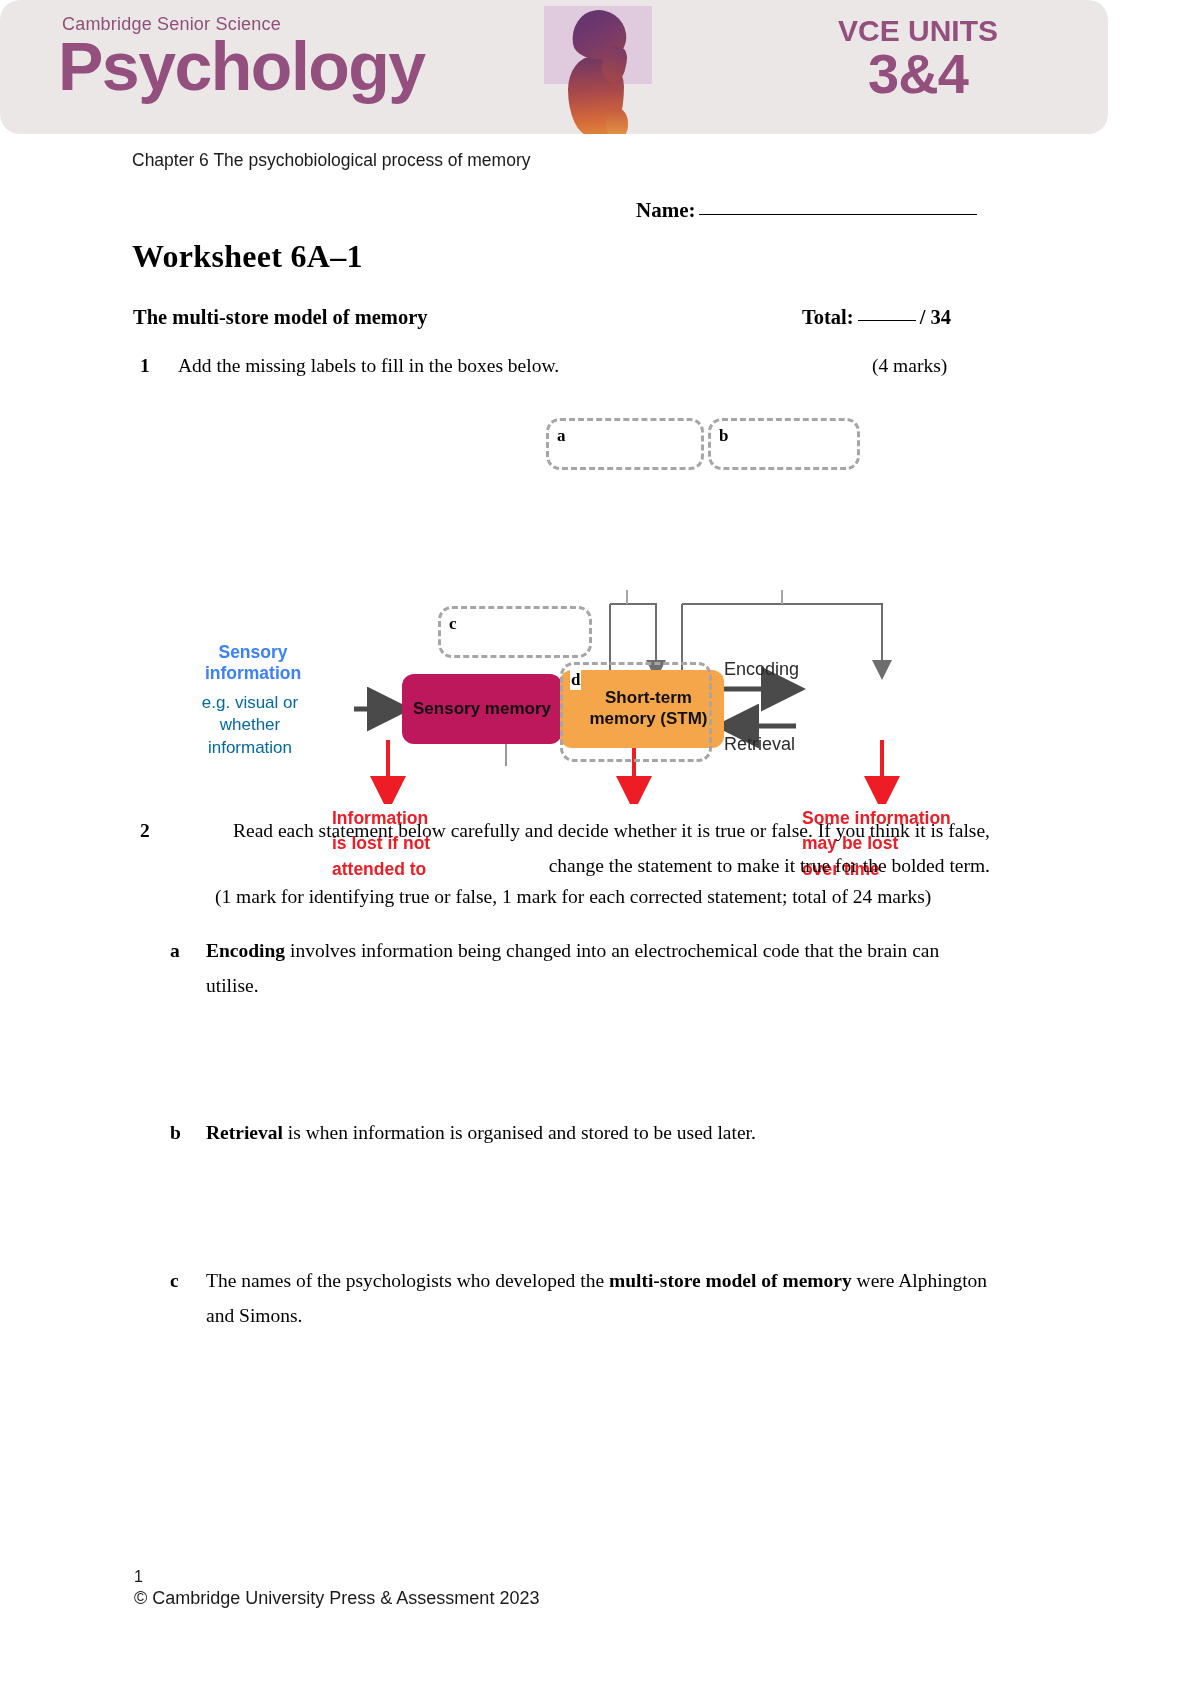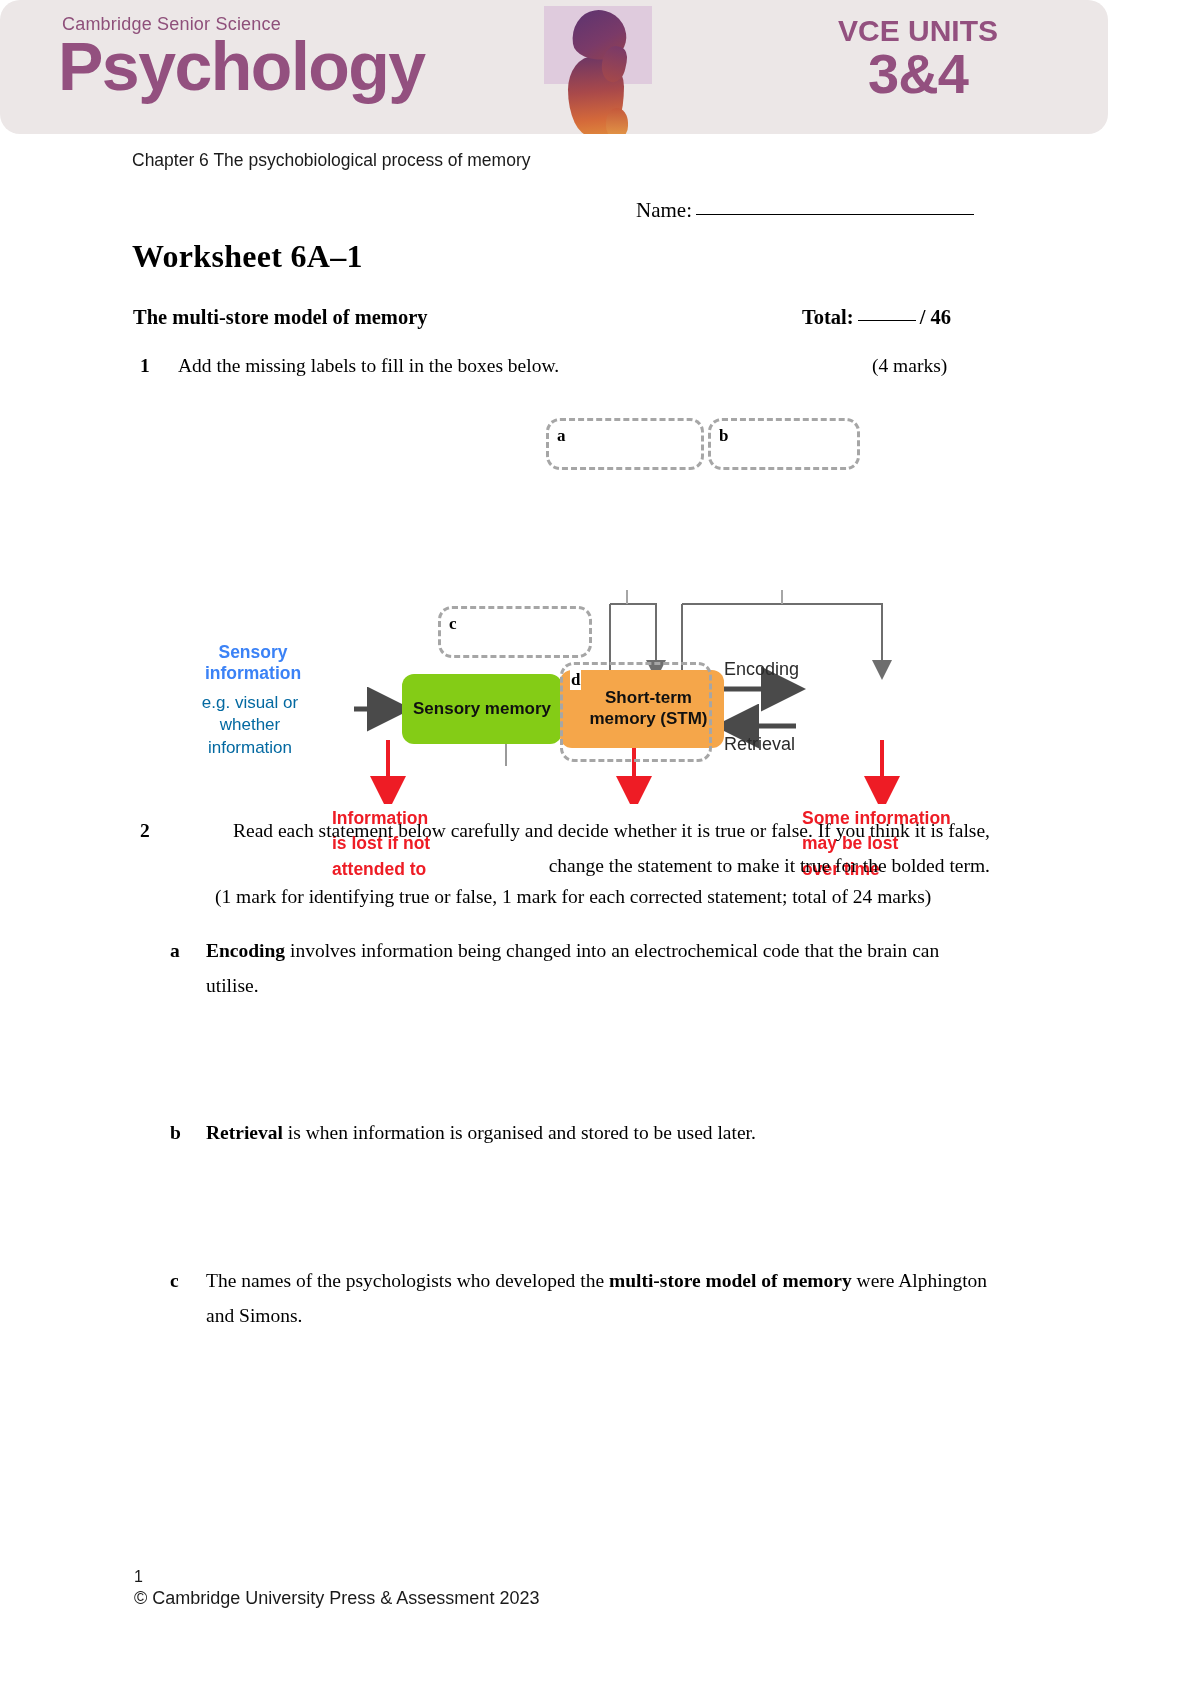--- a/index.html
+++ b/index.html
@@ -101,20 +101,21 @@
   
   .sheet { position: absolute; left: 0; top: 134px; width: 1200px; }
   .chapter {
     position: absolute; left: 132px; top: 16px;
     font-family: "Liberation Sans", sans-serif;
     font-size: 17.5px; color: #1a1a1a;
   }
   .name-row {
     position: absolute; left: 636px; top: 64px;
     font-size: 21px;
+    font-weight: bold;
   }
   .name-row .rule {
     display: inline-block; width: 278px; border-bottom: 1.6px solid #000;
     vertical-align: 2px; margin-left: 4px;
   }
   .ws-title {
     position: absolute; left: 132px; top: 104px;
     font-size: 32px; font-weight: bold; letter-spacing: .3px;
   }
   .subhead {
@@ -143,21 +144,21 @@
     position: absolute;
     border-radius: 12px;
     display: flex; align-items: center; justify-content: center;
     text-align: center;
     font-family: "Liberation Sans", sans-serif;
     font-weight: bold;
     font-size: 17px;
     color: #101010;
     line-height: 1.22;
   }
-  .sm-box  { background: #84cc16; }
+  .sm-box  { background: #be185d; }
   .stm-box { background: #f5a council; }
   .stm-box { background: #f5a64a; padding-left: 13px; }
   .ltm-box { background: #7fc3ef; }
   .sens-head {
     position: absolute; left: 28px; top: 238px; width: 190px;
     text-align: center;
     font-family: "Liberation Sans", sans-serif;
     font-weight: bold; font-size: 17.5px; color: #3b82f6; line-height: 1.22;
   }
   .sens-sub {
@@ -241,21 +242,21 @@
 
   <div class="name-row">
     <span>Name:</span><span class="rule"></span>
   </div>
 
   <div class="ws-title">Worksheet 6A–1</div>
 
   <div class="subhead">The multi-store model of memory</div>
 
   <div class="total">
-    <span>Total:</span><span class="blank"></span><span>/ 46</span>
+    <span>Total:</span><span class="blank"></span><span>/ 34</span>
   </div>
 
   <div class="q1">
     <span class="num">1</span><span>Add the missing labels to fill in the boxes below.</span>
   </div>
   <div class="q1-marks">(4 marks)</div>
 
   <div class="diagram">
 
     <svg width="880" height="400">

